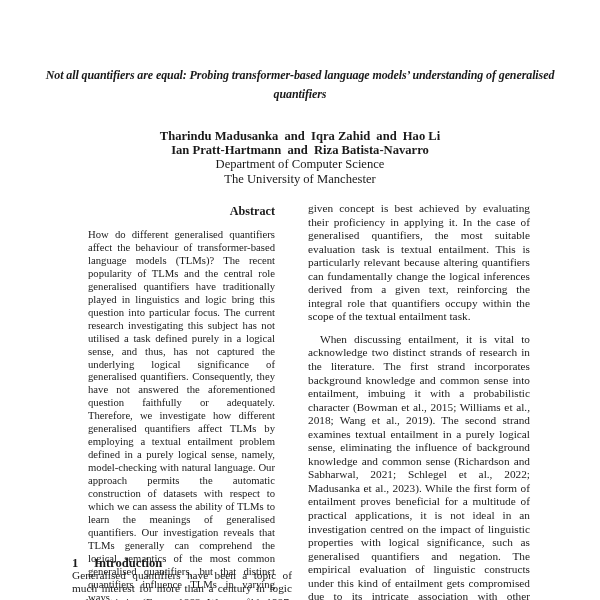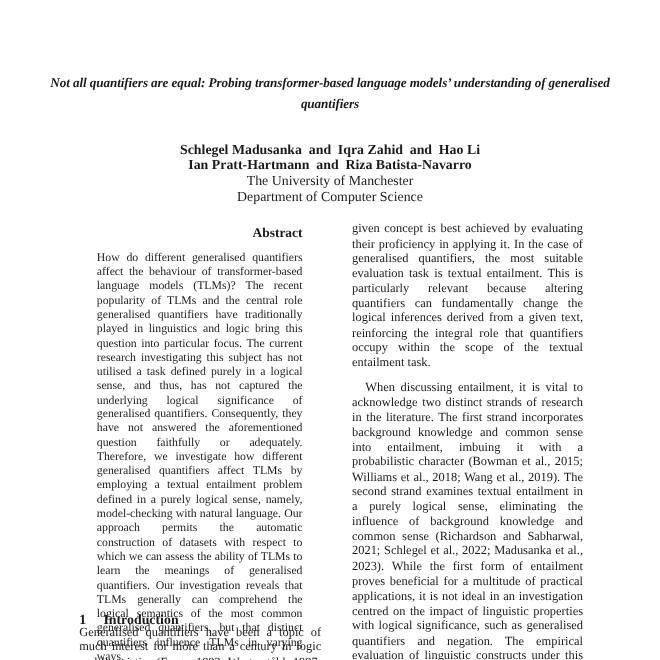--- a/index.html
+++ b/index.html
@@ -84,45 +84,45 @@
       position: absolute;
       top: 202px;
       left: 308px;
       width: 222px;
       font-size: 11.3px;
       line-height: 13.55px;
       text-align: justify;
       hyphens: auto;
     }
     .right-col p {
-      margin: 0 0 9px 12px;
+      margin: 0 0 9px 0;
     }
     .right-col p.indent { text-indent: 12px; }
     p { margin: 0; }
   </style>
 </head>
 <body>
 
 <div class="title">Not all quantifiers are equal: Probing transformer-based language models’ understanding of generalised quantifiers</div>
 
 <div class="authors">
   <span class="line">
-    <span class="name">Schlegel Madusanka</span>
+    <span class="name">Tharindu Madusanka</span>
     <span class="and">and</span>
     <span class="name">Iqra Zahid</span>
     <span class="and">and</span>
     <span class="name">Hao Li</span>
   </span>
   <span class="line">
     <span class="name">Ian Pratt-Hartmann</span>
     <span class="and">and</span>
     <span class="name">Riza Batista-Navarro</span>
   </span>
+  <span class="line">Department of Computer Science</span>
   <span class="line">The University of Manchester</span>
-  <span class="line">Department of Computer Science</span>
 </div>
 
 <div class="abstract-heading">Abstract</div>
 <div class="abstract-body">How do different generalised quantifiers affect the behaviour of transformer-based language models (TLMs)? The recent popularity of TLMs and the central role generalised quantifiers have traditionally played in linguistics and logic bring this question into particular focus. The current research investigating this subject has not utilised a task defined purely in a logical sense, and thus, has not captured the underlying logical significance of generalised quantifiers. Consequently, they have not answered the aforementioned question faithfully or adequately. Therefore, we investigate how different generalised quantifiers affect TLMs by employing a textual entailment problem defined in a purely logical sense, namely, model-checking with natural language. Our approach permits the automatic construction of datasets with respect to which we can assess the ability of TLMs to learn the meanings of generalised quantifiers. Our investigation reveals that TLMs generally can comprehend the logical semantics of the most common generalised quantifiers, but that distinct quantifiers influence TLMs in varying ways.</div>
 
 <div class="intro-heading">
   <span class="num">1</span><span>Introduction</span>
 </div>
 <div class="intro-body">Generalised quantifiers have been a topic of much interest for more than a century in logic and linguistics (Frege, 1882; Westerståhl, 1987; Gabbay et al.</div>
 

